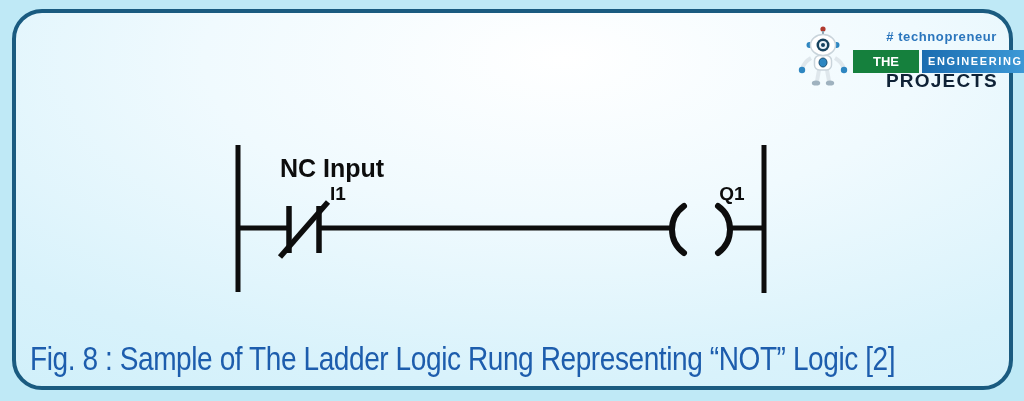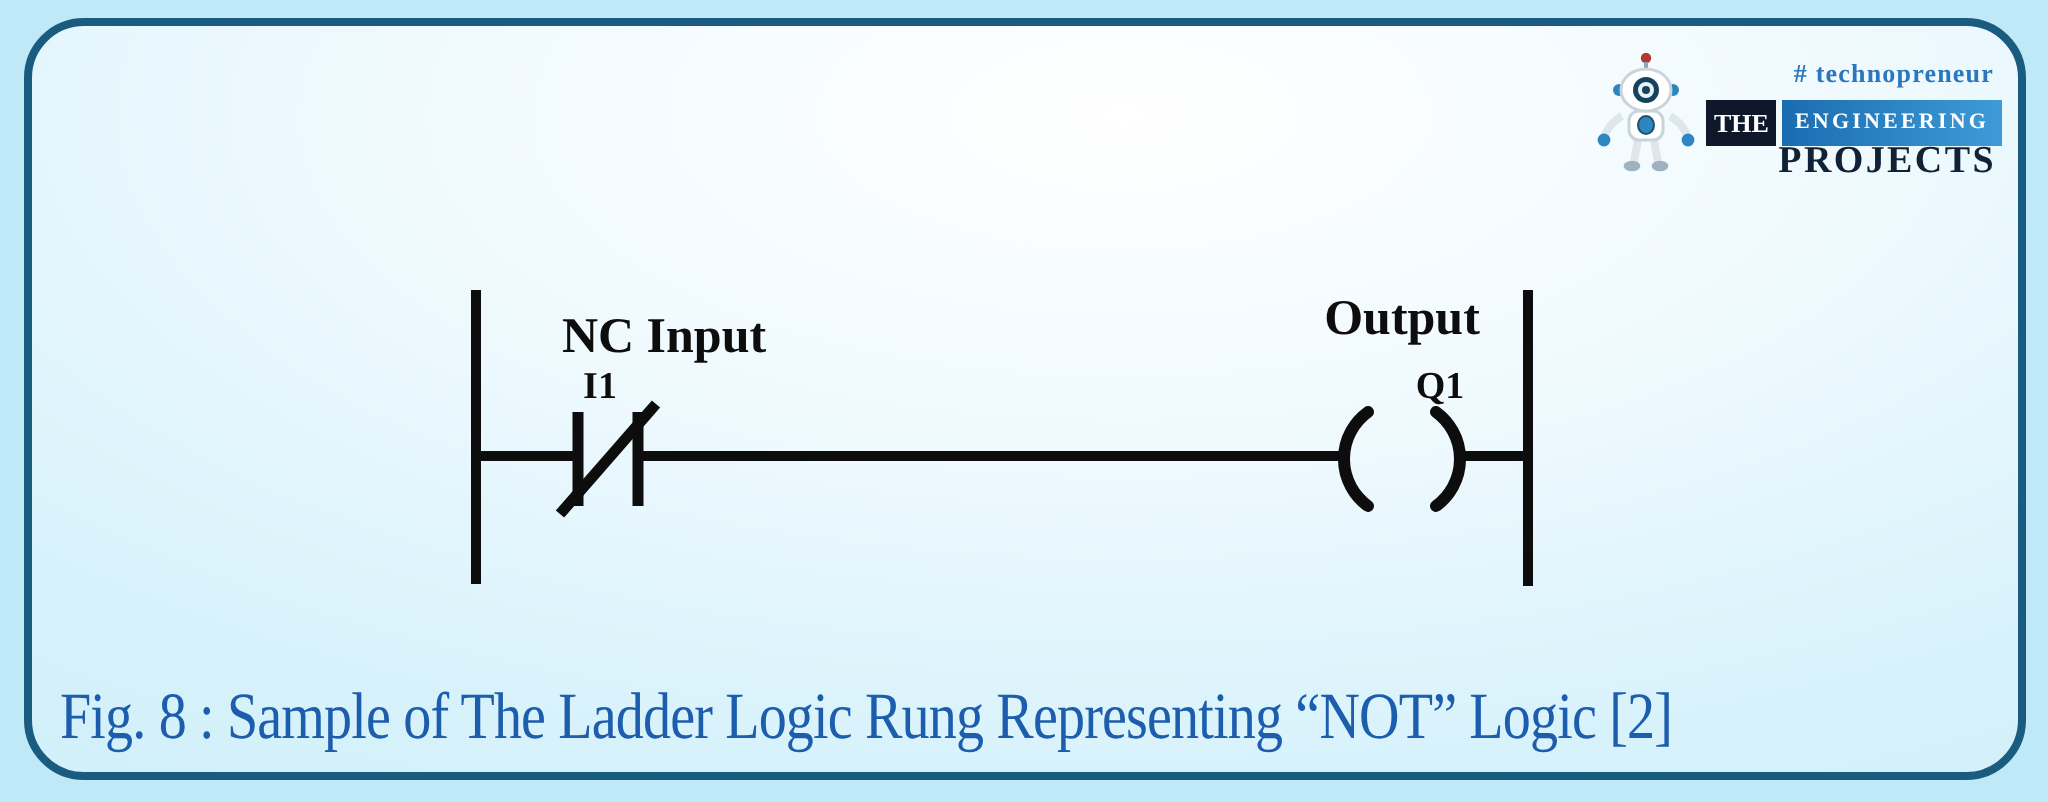--- a/index.html
+++ b/index.html
@@ -1,21 +1,21 @@
 <!DOCTYPE html>
 <html><head>
 <meta charset="utf-8">
 <style>
   html,body{margin:0;padding:0;}
   .stage{
     position:relative;
     width:1024px;height:401px;
     background:#bfe9f6;
     overflow:hidden;
-    font-family:Liberation Serif, serif;
+    font-family:Liberation Sans, sans-serif;
   }
   .card{
     position:absolute;
     left:12px;top:9px;
     width:1001px;height:381px;
     box-sizing:border-box;
     border:4px solid #1a5b80;
     border-radius:30px;
     background:radial-gradient(120% 140% at 55% 12%, #ffffff 0%, #f0fafe 30%, #d8f2fb 62%, #c7edf9 100%);
   }
@@ -23,47 +23,47 @@
   .logo-hashtag{
     position:absolute;right:27px;top:29px;
     font-size:13px;font-weight:bold;color:#2b76bd;letter-spacing:0.6px;
     white-space:nowrap;
   }
   .logo-band{
     position:absolute;left:853px;top:50px;
     display:flex;gap:3px;align-items:stretch;
   }
   .logo-the{
-    background:#0f172a;color:#ffffff;
+    background:#15803d;color:#ffffff;
     font-size:13px;font-weight:bold;
-    padding:4px 4px;line-height:15px;
+    padding:4px 20px;line-height:15px;
   }
   .logo-eng{
     background:linear-gradient(90deg,#1a6cb0,#3e9bd8);color:#ffffff;
     font-size:11px;font-weight:bold;letter-spacing:1.6px;
     padding:4px 6px;line-height:15px;
   }
   .logo-projects{
     position:absolute;right:26px;top:70px;
     font-size:19px;font-weight:bold;color:#0f2236;letter-spacing:1.2px;
   }
   .robot{position:absolute;left:794px;top:24px;}
   
   .ladder{position:absolute;left:0;top:0;}
   .dlabel{
     position:absolute;
     transform:translateX(-50%);
     color:#0d0d0d;font-weight:bold;white-space:nowrap;
   }
   .dlabel.main{font-size:25px;line-height:25px;}
-  .dlabel.sub{font-size:19px;line-height:19px;}
+  .dlabel.sub{font-size:19px;line-height:19px;margin-left:38px;}
   .lbl-nc{left:318px;top:156px;margin-left:14px;}
   .lbl-i1{left:300px;top:184px;}
   .lbl-out{left:701px;top:147px;}
-  .lbl-q1{left:720px;top:184px;}
+  .lbl-q1{left:694px;top:184px;}
   
   .caption{
     position:absolute;left:30px;top:342px;
     font-size:33px;line-height:34px;
     letter-spacing:-0.5px;
     color:#1d5dad;
     transform:scaleX(0.85);
     transform-origin:0 50%;
     white-space:nowrap;
   }
@@ -121,17 +121,16 @@
 
       <g stroke-width="6" stroke-linecap="round">
         <path d="M 684 206 A 29 29 0 0 0 684 253"></path>
         <path d="M 718 206 A 29 29 0 0 1 718 253"></path>
       </g>
     </g>
   </svg>
 
   <div class="dlabel main lbl-nc">NC Input</div>
   <div class="dlabel sub  lbl-i1">I1</div>
-  <div class="dlabel main lbl-out">Output</div>
   <div class="dlabel sub  lbl-q1">Q1</div>
 
   <div class="caption">Fig. 8 : Sample of The Ladder Logic Rung Representing “NOT” Logic [2]</div>
 </div>
 
 </body></html>

